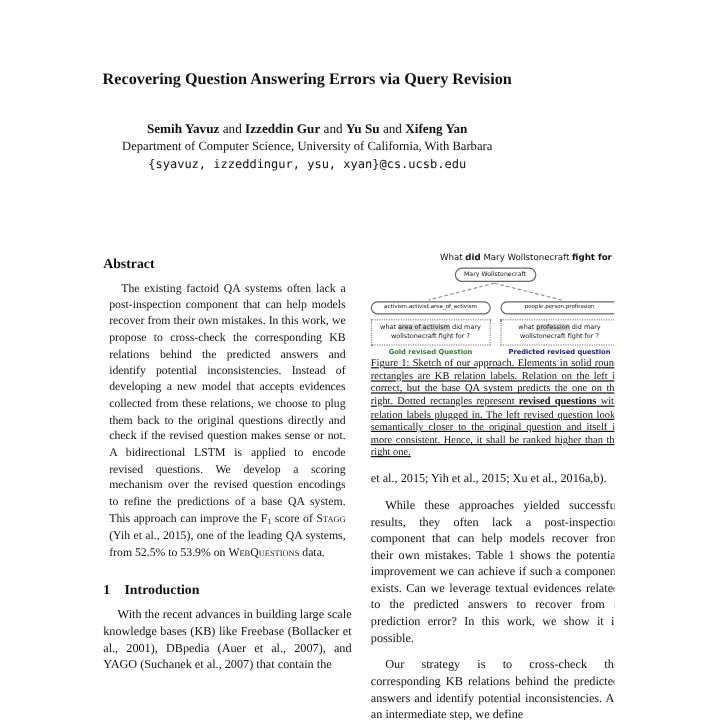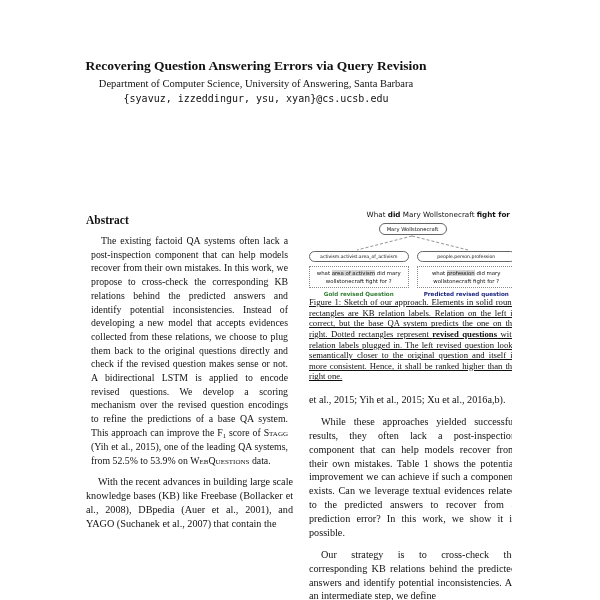--- a/index.html
+++ b/index.html
@@ -46,31 +46,41 @@
   .fig-caption{display:block;margin-top:0;font-size:8.7px;line-height:1.22;
                text-align:justify;font-family:"Liberation Serif",serif;text-decoration:underline;}
 </style>
 </head>
 <body>
 
 <div class="page">
 
   <header class="header">
     <h1 class="title">Recovering Question Answering Errors via Query Revision</h1>
-    <div class="affiliation">Department of Computer Science, University of Answering, Santa Barbara</div>
+    <div class="authors">
+      <b>Semih Yavuz</b>
+      <span>and</span>
+      <b>Izzeddin Gur</b>
+      <span>and</span>
+      <b>Yu Su</b>
+      <span>and</span>
+      <b>Xifeng Yan</b>
+    </div>
+    <div class="affiliation">Department of Computer Science, University of California, With Barbara</div>
     <div class="email">{syavuz, izzeddingur, ysu, xyan}@cs.ucsb.edu</div>
   </header>
 
   <div class="columns">
 
     <div class="col">
       <div class="abs-heading">Abstract</div>
       <p class="abs-body"><span>The existing factoid QA systems often lack a post-inspection component that can help models recover from their own mistakes. In this work, we propose to cross-check the corresponding KB relations behind the predicted answers and identify potential inconsistencies. Instead of developing a new model that accepts evidences collected from these relations, we choose to plug them back to the original questions directly and check if the revised question makes sense or not. A bidirectional LSTM is applied to encode revised questions. We develop a scoring mechanism over the revised question encodings to refine the predictions of a base QA system. This approach can improve the </span><span><span>F</span><sub>1</sub></span><span> score of </span><span class="sc">Stagg</span><span> (Yih et al., 2015), one of the leading QA systems, from 52.5% to 53.9% on </span><span class="sc">WebQuestions</span><span> data.</span></p>
 
-      <p class="body-p indent">With the recent advances in building large scale knowledge bases (KB) like Freebase (Bollacker et al., 2008), DBpedia (Auer et al., 2001), and YAGO (Suchanek et al., 2007) that contain the</p>
+      <div class="sec-heading"><span class="sec-num">1</span><span>Introduction</span></div>
+      <p class="body-p indent">With the recent advances in building large scale knowledge bases (KB) like Freebase (Bollacker et al., 2001), DBpedia (Auer et al., 2007), and YAGO (Suchanek et al., 2007) that contain the</p>
     </div>
 
     <div class="col">
 
       <figure class="fig" style="margin-left:0;margin-right:0;">
         <div class="fig-q"><span>What </span><b>did</b><span> Mary Wollstonecraft </span><b>fight for</b><span> ?</span></div>
 
         <div class="fig-entity">Mary Wollstonecraft</div>
 
         <svg class="fig-lines" width="207" height="16" viewBox="0 0 207 16">

